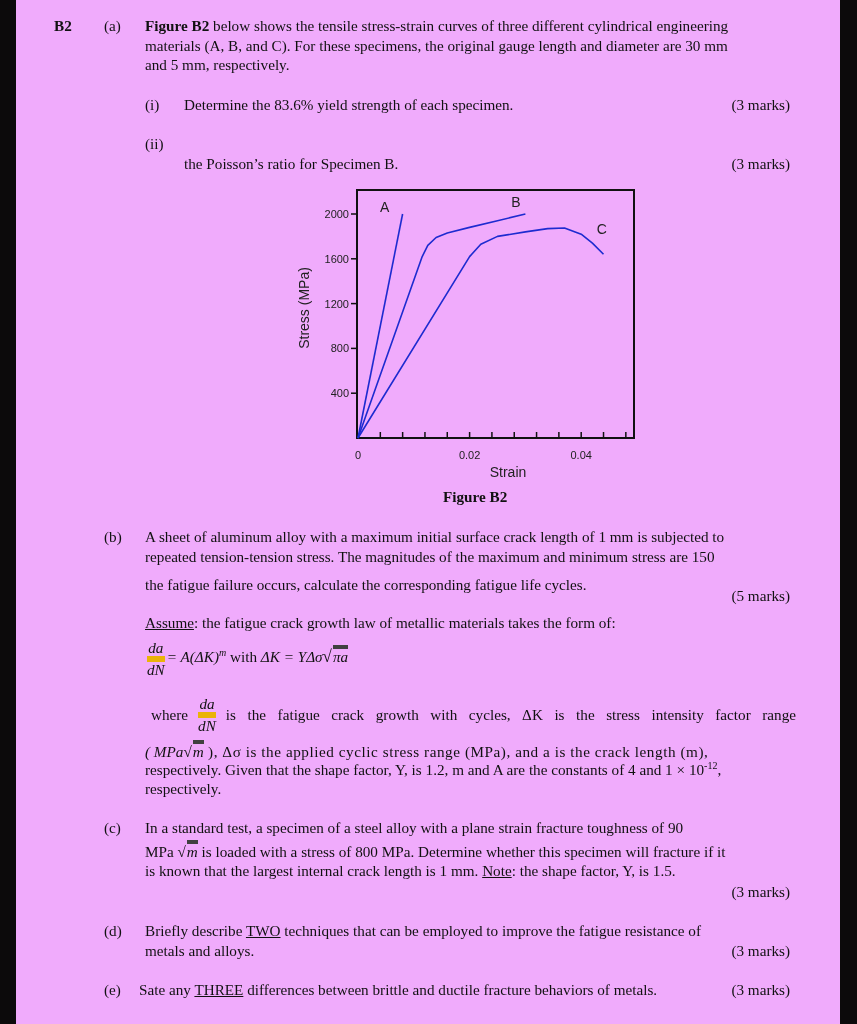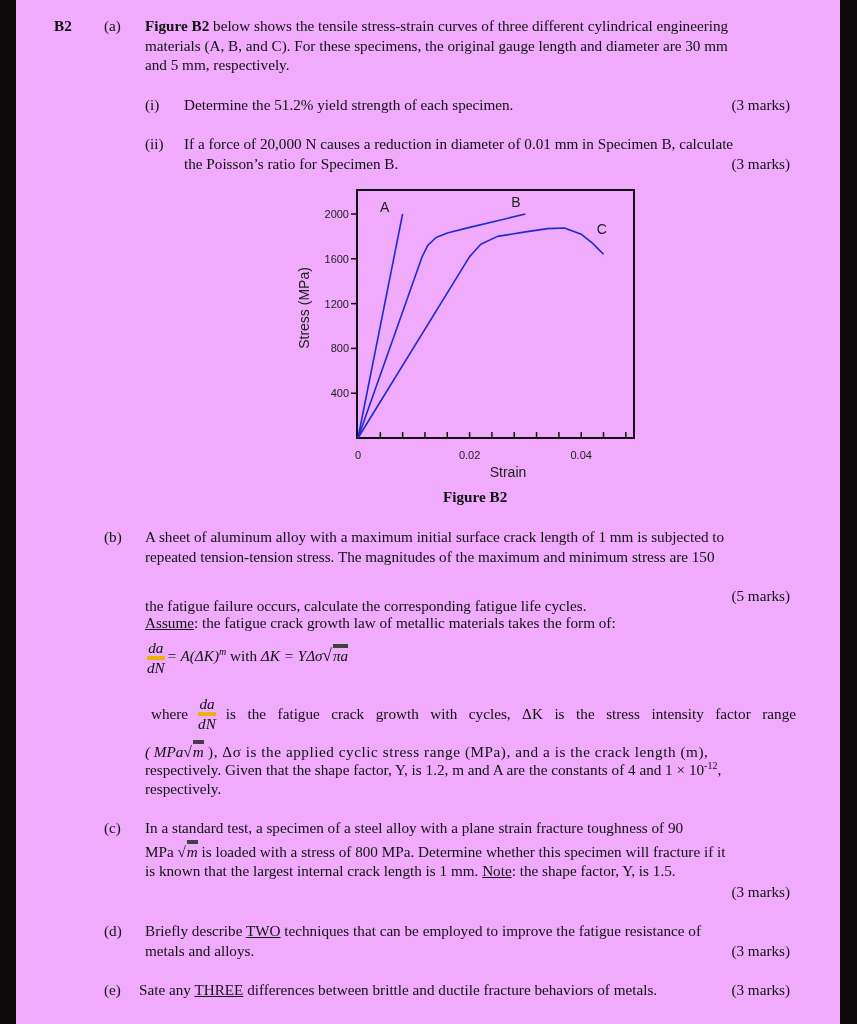--- a/index.html
+++ b/index.html
@@ -5,45 +5,44 @@
   html, body { margin:0; padding:0; }
   body { width:857px; height:1024px; background:#0c0a0b; position:relative; overflow:hidden;
          font-family:"Liberation Serif", "DejaVu Serif", serif; color:#111; }
   .page { position:absolute; left:16px; top:0; width:824px; height:1024px; background:#f0abfc; }
   .abs { position:absolute; font-size:15.2px; line-height:19.5px; white-space:nowrap; }
   .bold { font-weight:bold; }
   .u { text-decoration:underline; }
   .marks { position:absolute; font-size:15.2px; line-height:19.5px; right:50px; white-space:nowrap; }
   .it { font-style:italic; }
   .frac { display:inline-block; vertical-align:middle; text-align:center; font-style:italic; line-height:16px; margin:0 2px; }
-  .frac .num { display:block; border-bottom:4px solid #eab308; padding:0 1px; }
+  .frac .num { display:block; border-bottom:6px solid #eab308; padding:0 1px; }
   .frac .den { display:block; }
   .sqrt { display:inline-block; border-top:4px solid #404040; padding-top:0; margin-left:1px; line-height:15px; }
   sup { font-size:10px; vertical-align:super; line-height:0; }
   .chart { position:absolute; left:290px; top:185px; }
   .chart text { font-family:"Liberation Sans", "DejaVu Sans", sans-serif; fill:#222; }
   .fig-caption { position:absolute; left:427px; top:488px; font-weight:bold; font-size:15.2px; }
 </style>
 </head>
 <body>
 
 <div class="page">
 
   <div class="abs bold" style="left:38px; top:16px;">B2</div>
   <div class="abs" style="left:88px; top:16px;">(a)</div>
   <div class="abs" style="left:129px; top:16px; width:645px;"><span class="bold">Figure B2</span><span> below shows the tensile stress-strain curves of three different cylindrical engineering</span></div>
   <div class="abs" style="left:129px; top:35.5px;">materials (A, B, and C). For these specimens, the original gauge length and diameter are 30 mm</div>
   <div class="abs" style="left:129px; top:55px;">and 5 mm, respectively.</div>
 
   <div class="abs" style="left:129px; top:95px;">(i)</div>
-  <div class="abs" style="left:168px; top:95px;">Determine the 51.2% yield strength of each specimen.</div>
+  <div class="abs" style="left:168px; top:95px;">Determine the 83.6% yield strength of each specimen.</div>
   <div class="marks" style="top:95px;">(3 marks)</div>
 
   <div class="abs" style="left:129px; top:134px;">(ii)</div>
-  <div class="abs" style="left:168px; top:134px;">If a force of 20,000 N causes a reduction in diameter of 0.01 mm in Specimen B, calculate</div>
   <div class="abs" style="left:168px; top:153.5px;">the Poisson’s ratio for Specimen B.</div>
   <div class="marks" style="top:153.5px;">(3 marks)</div>
 
   <svg class="chart" style="left:274px;" width="360" height="300" viewBox="290 185 360 300">
     <g id="chart-root">
         <rect x="357" y="190" width="277" height="248" fill="none" stroke="#111" stroke-width="2"></rect>
         <line x1="351" y1="393.2" x2="357" y2="393.2" stroke="#111" stroke-width="1.5"></line>
         <text x="349" y="397.2" font-size="11" text-anchor="end">400</text>
         <line x1="351" y1="348.4" x2="357" y2="348.4" stroke="#111" stroke-width="1.5"></line>
         <text x="349" y="352.4" font-size="11" text-anchor="end">800</text>
@@ -76,21 +75,21 @@
         <text x="515.914" y="207.28" font-size="14" text-anchor="middle">B</text>
         <polyline points="358.0,438.0 469.6,256.6 480.8,244.2 497.5,236.4 525.4,231.9 547.7,228.6 564.5,228.0 581.2,234.2 592.4,243.1 603.5,254.3" fill="none" stroke="#1d2bd0" stroke-width="1.6" stroke-linejoin="round"></polyline>
         <text x="601.846" y="234.16" font-size="14" text-anchor="middle">C</text>
       </g>
   </svg>
   <div class="fig-caption" style="left:427px;">Figure B2</div>
 
   <div class="abs" style="left:88px; top:527px;">(b)</div>
   <div class="abs" style="left:129px; top:527px;">A sheet of aluminum alloy with a maximum initial surface crack length of 1 mm is subjected to</div>
   <div class="abs" style="left:129px; top:546.5px;">repeated tension-tension stress. The magnitudes of the maximum and minimum stress are 150</div>
-  <div class="abs" style="left:129px; top:596px;">the fatigue failure occurs, calculate the corresponding fatigue life cycles.</div>
+  <div class="abs" style="left:129px; top:575px;">the fatigue failure occurs, calculate the corresponding fatigue life cycles.</div>
   <div class="marks" style="top:585.5px;margin-left:37px;">(5 marks)</div>
 
   <div class="abs" style="left:129px; top:613px;"><span class="u">Assume</span><span>: the fatigue crack growth law of metallic materials takes the form of:</span></div>
 
   <div class="abs" style="left:129px; top:640px;">
     <span class="frac"><span class="num">da</span><span class="den">dN</span></span><span class="it">= A(ΔK)</span><sup class="it">m</sup><span> with </span><span class="it">ΔK = YΔσ</span><span style="font-size:17px;">√</span><span class="sqrt it">πa</span>
   </div>
 
   <div class="abs" style="left:127px; top:696px; width:645px; display:flex; align-items:center;margin-left:8px;">
     <span>where</span>

